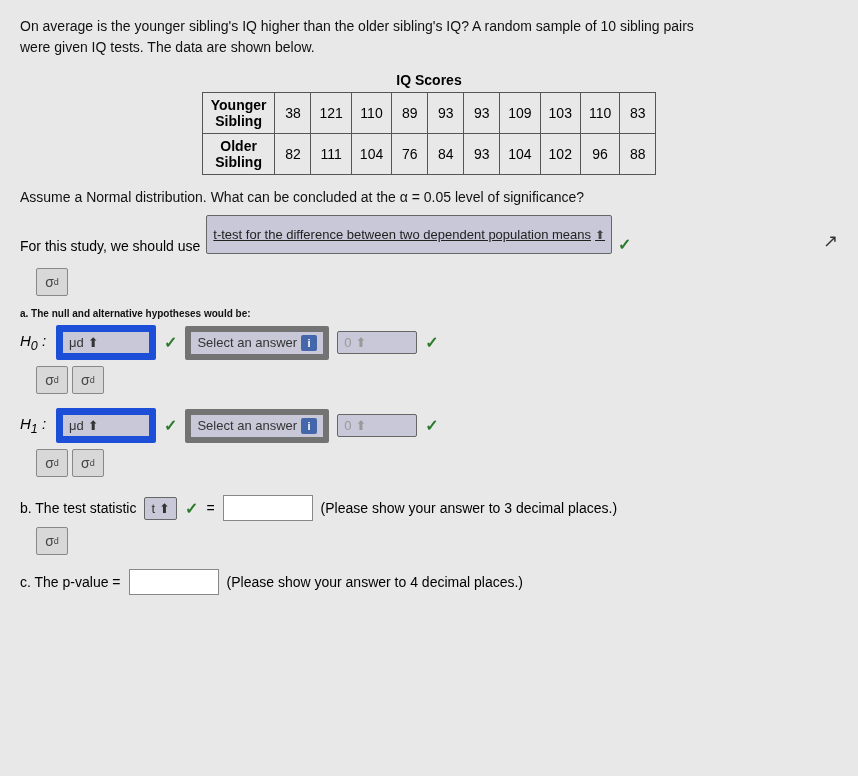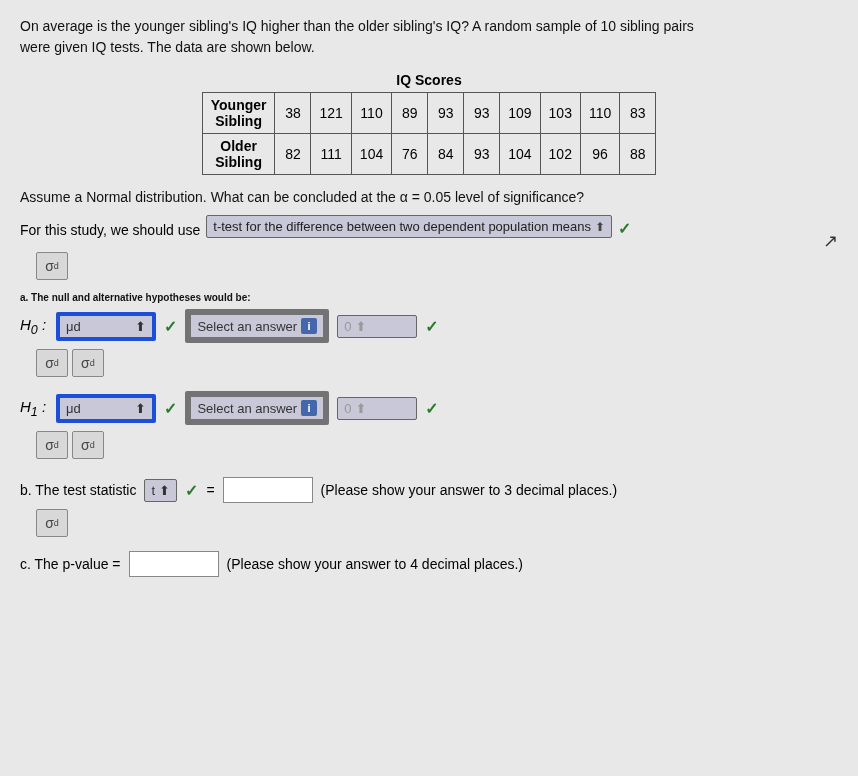--- a/index.html
+++ b/index.html
@@ -62,28 +62,29 @@
     .study-use-row {
       display: flex;
       align-items: flex-end;
       margin-bottom: 14px;
       font-size: 14px;
       gap: 6px;
     }
     .dropdown-wide {
       background: #c8c8d8;
       border: 1px solid #666;
-      padding: 3px 6px;
+      padding: 11px 6px;
       font-size: 13px;
       color: #222;
       border-radius: 2px;
       display: inline-flex;
       align-items: center;
       gap: 4px;
       cursor: pointer;
+      text-decoration: underline;
     }
     .dropdown-wide .arrow {
       font-size: 12px;
       color: #444;
     }
     .check-icon {
       color: #2a7a2a;
       font-size: 16px;
       font-weight: bold;
     }
@@ -113,31 +114,30 @@
       margin-bottom: 6px;
       flex-wrap: wrap;
     }
     .h-label {
       font-size: 15px;
       font-style: italic;
       min-width: 28px;
     }
     .dropdown-small {
       background: #c8c8d8;
-      border: 4px solid #1d4ed8;
+      border: 7px solid #1d4ed8;
       padding: 3px 6px;
       font-size: 13px;
       color: #333;
       border-radius: 2px;
       display: inline-flex;
       align-items: center;
       gap: 4px;
       cursor: pointer;
       min-width: 100px;
-      justify-content: space-between;
     }
     .select-answer-btn {
       background: #c8c8d8;
       border: 6px solid #737373;
       padding: 3px 6px;
       font-size: 13px;
       color: #333;
       border-radius: 2px;
       display: inline-flex;
       align-items: center;

